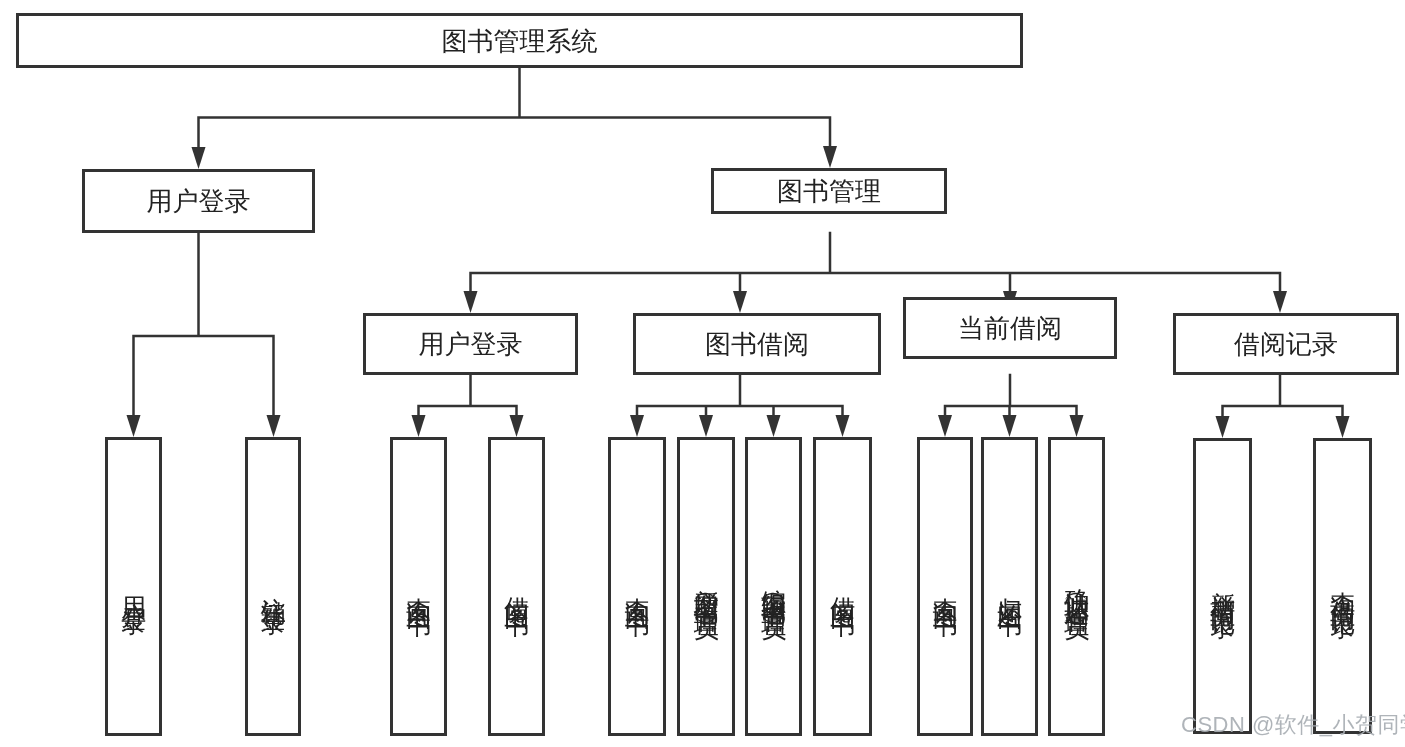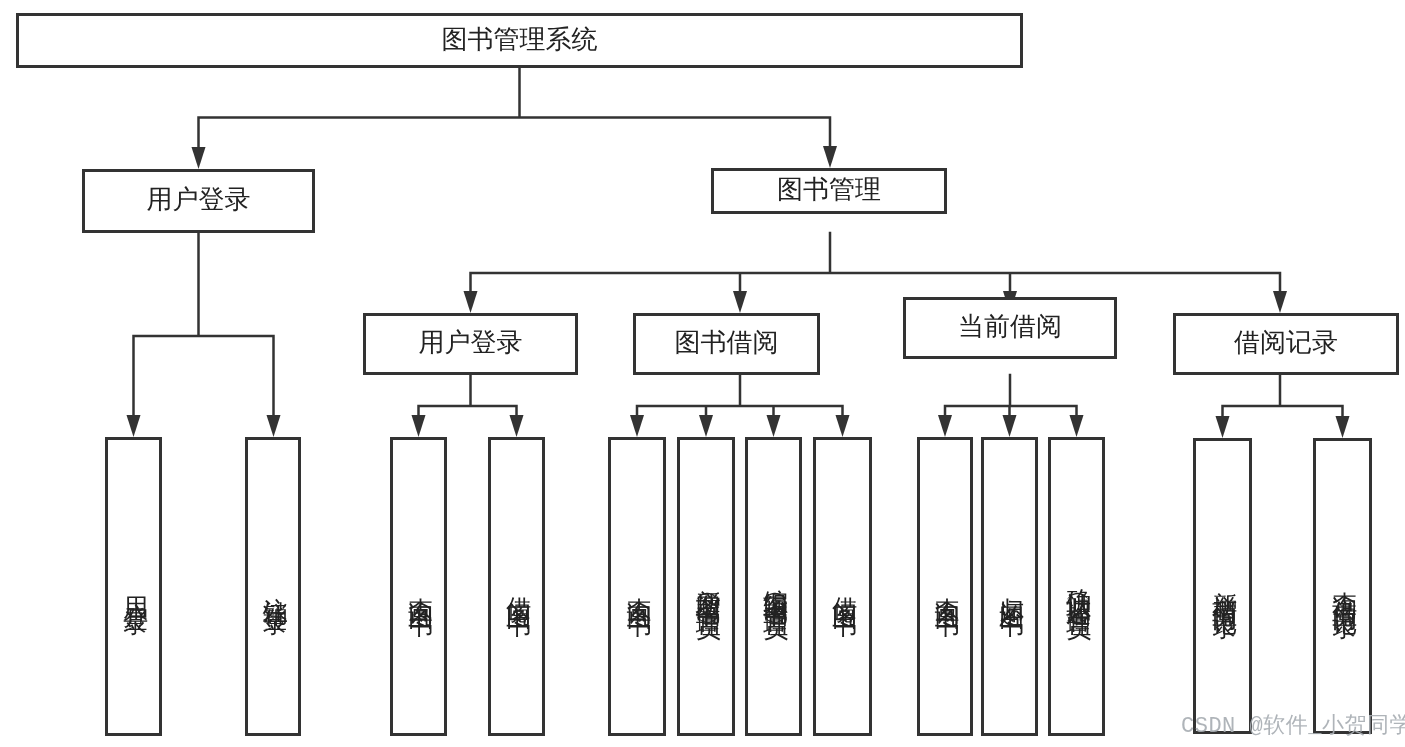--- a/index.html
+++ b/index.html
@@ -1,18 +1,18 @@
 <!DOCTYPE html>
 <html><head>
 <meta charset="utf-8">
 <style>
   html,body{margin:0;padding:0;background:#ffffff;}
   .stage{
     position:relative;width:1405px;height:747px;background:#ffffff;
-    font-family:Liberation Mono, monospace;color:#222222;overflow:hidden;
+    font-family:Liberation Sans, sans-serif;color:#222222;overflow:hidden;
   }
   .connector-layer{position:absolute;left:0;top:0;width:1405px;height:747px;}
   .node{
     position:absolute;box-sizing:border-box;border:3px solid #333333;background:#ffffff;
     display:flex;align-items:center;justify-content:center;
     font-size:26px;line-height:1;color:#222222;white-space:nowrap;
   }
   .vnode{
     position:absolute;box-sizing:border-box;border:3px solid #333333;background:#ffffff;
     display:flex;align-items:center;justify-content:center;
@@ -69,21 +69,21 @@
       <polygon points="1335.5,416 1349.5,416 1342.5,438"></polygon>
     </g>
   </svg>
 
   <div class="node" style="left:16px;top:13px;width:1007px;height:55px;border-width:3px;">图书管理系统</div>
 
   <div class="node" style="left:82px;top:169px;width:233px;height:64px;">用户登录</div>
   <div class="node" style="left:711px;top:168px;width:236px;height:46px;">图书管理</div>
 
   <div class="node" style="left:363px;top:313px;width:215px;height:62px;">用户登录</div>
-  <div class="node" style="left:633px;top:313px;width:187px;height:62px;">图书借阅</div>
+  <div class="node" style="left:633px;top:313px;width:248px;height:62px;">图书借阅</div>
   <div class="node" style="left:903px;top:297px;width:214px;height:62px;">当前借阅</div>
   <div class="node" style="left:1173px;top:313px;width:226px;height:62px;">借阅记录</div>
 
   <div class="vnode" style="left:105px;top:437px;width:57px;height:299px;">用户登录</div>
   <div class="vnode" style="left:245px;top:437px;width:56px;height:299px;">注销登录</div>
 
   <div class="vnode" style="left:390px;top:437px;width:57px;height:299px;">查询图书</div>
   <div class="vnode" style="left:488px;top:437px;width:57px;height:299px;">借阅图书</div>
 
   <div class="vnode" style="left:608px;top:437px;width:58px;height:299px;">查询图书</div>

